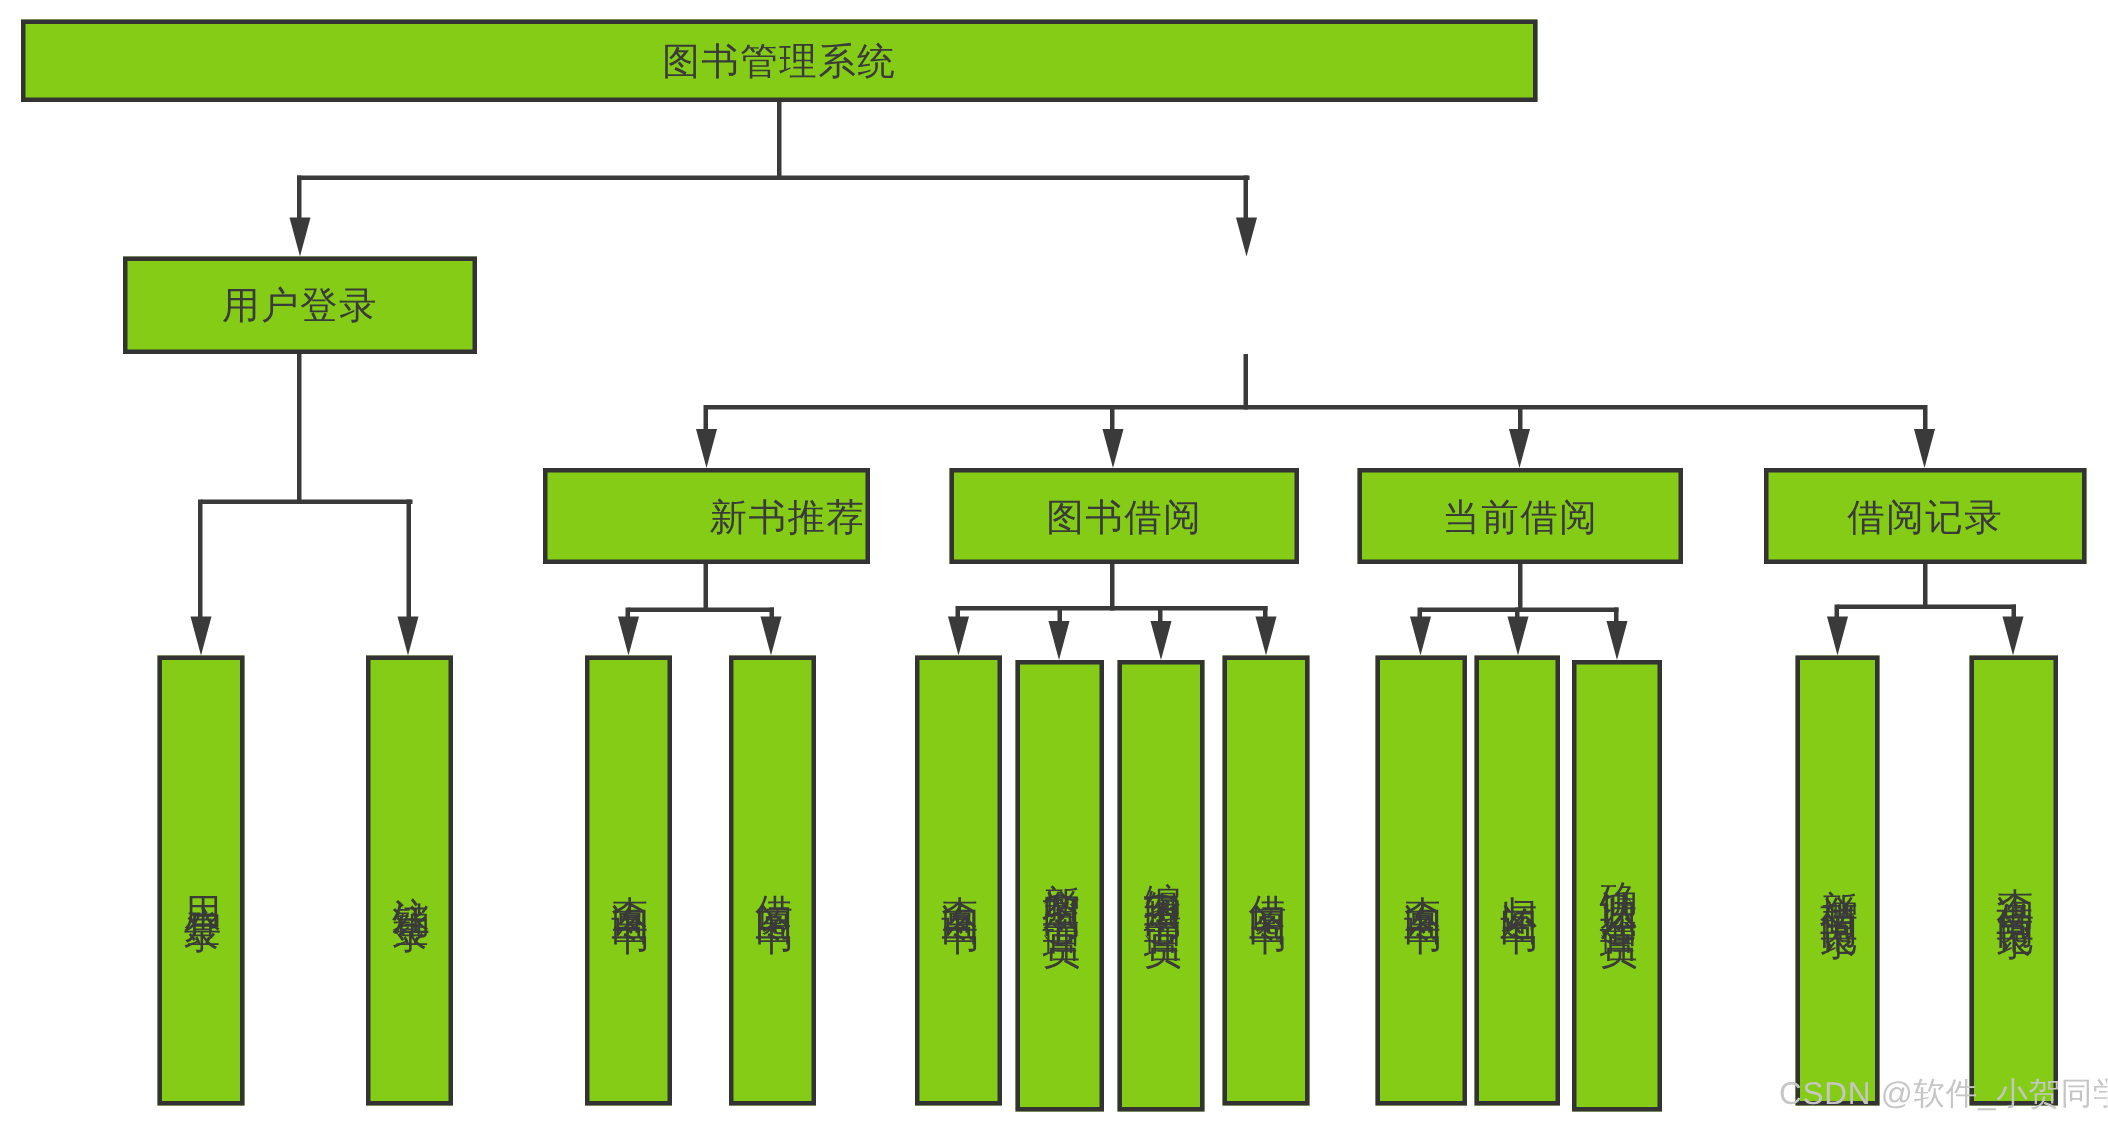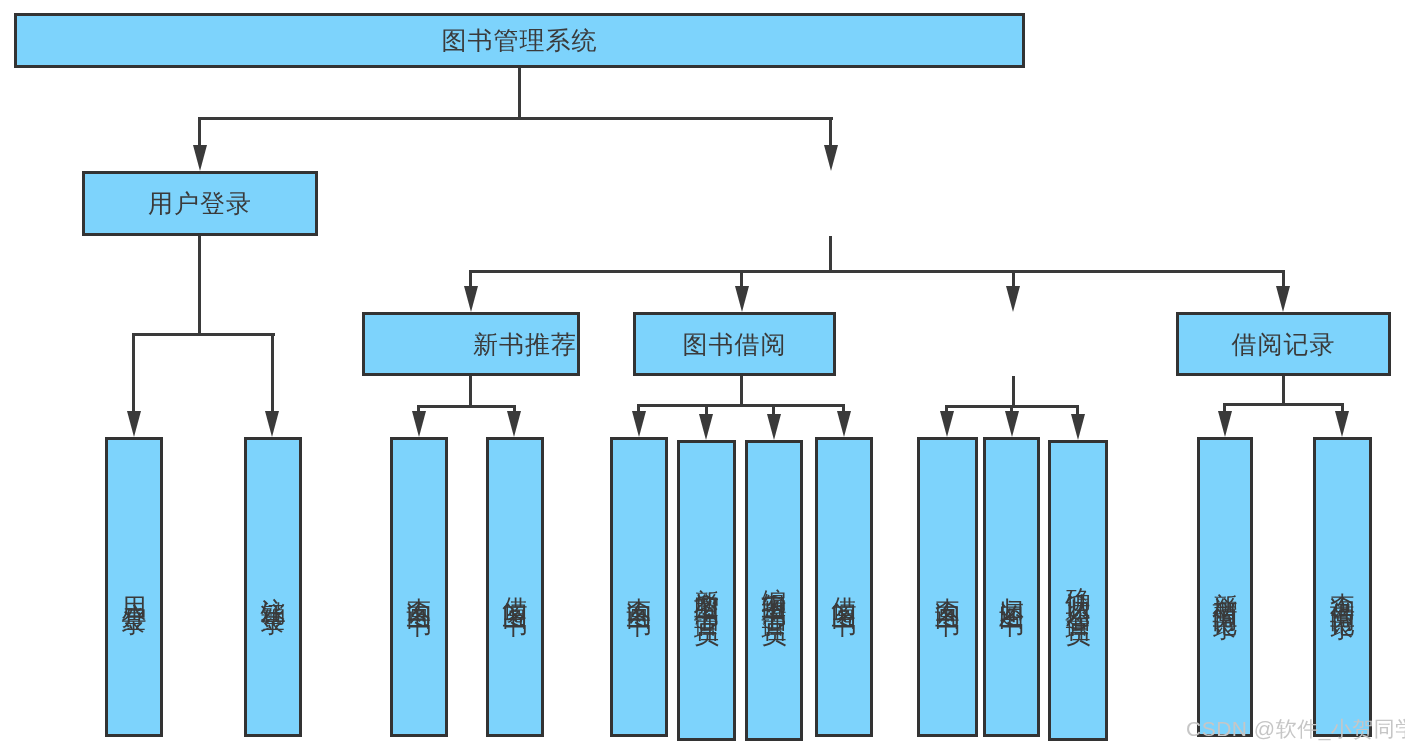--- a/index.html
+++ b/index.html
@@ -2,21 +2,21 @@
 <html><head>
 <meta charset="utf-8">
 <style>
   html,body { margin:0; padding:0; background:#fff; }
   .canvas {
     position:relative; width:1405px; height:747px; background:#ffffff;
     font-family:"Liberation Sans","DejaVu Sans",sans-serif;
     color:#3a3a3a; overflow:hidden;
   }
   .box {
-    position:absolute; background:#7dd3fc; border:3px solid #333333;
+    position:absolute; background:#84cc16; border:3px solid #333333;
     box-sizing:border-box; display:flex; align-items:center; justify-content:center;
   }
   .hlabel { font-size:25px; letter-spacing:1px; white-space:nowrap; }
   .vlabel {
     writing-mode:vertical-rl; text-orientation:mixed;
     font-size:25px; letter-spacing:5px; line-height:1; white-space:nowrap;
   }
   .vline { position:absolute; width:3px; background:#3a3a3a; }
   .hline { position:absolute; height:3px; background:#3a3a3a; }
   .arrow {
@@ -98,22 +98,25 @@
     <span class="hlabel">图书管理系统</span>
   </div>
 
   <div class="box" style="left:82px; top:171px; width:236px; height:65px;">
     <span class="hlabel">用户登录</span>
   </div>
 
   <div class="box" style="left:362px; top:312px; width:218px; height:64px;justify-content:flex-end;">
     <span class="hlabel">新书推荐</span>
   </div>
-  <div class="box" style="left:633px; top:312px; width:203px; height:64px;">
+  <div class="box" style="left:633px; top:312px; width:233px; height:64px;">
     <span class="hlabel">图书借阅</span>
+  </div>
+  <div class="box" style="left:905px; top:312px; width:217px; height:64px;">
+    <span class="hlabel">当前借阅</span>
   </div>
   <div class="box" style="left:1176px; top:312px; width:215px; height:64px;">
     <span class="hlabel">借阅记录</span>
   </div>
 
   <div class="box" style="left:105px; top:437px; width:58px; height:300px;">
     <span class="vlabel">用户登录</span>
   </div>
   <div class="box" style="left:244px; top:437px; width:58px; height:300px;">
     <span class="vlabel">注销登录</span>

